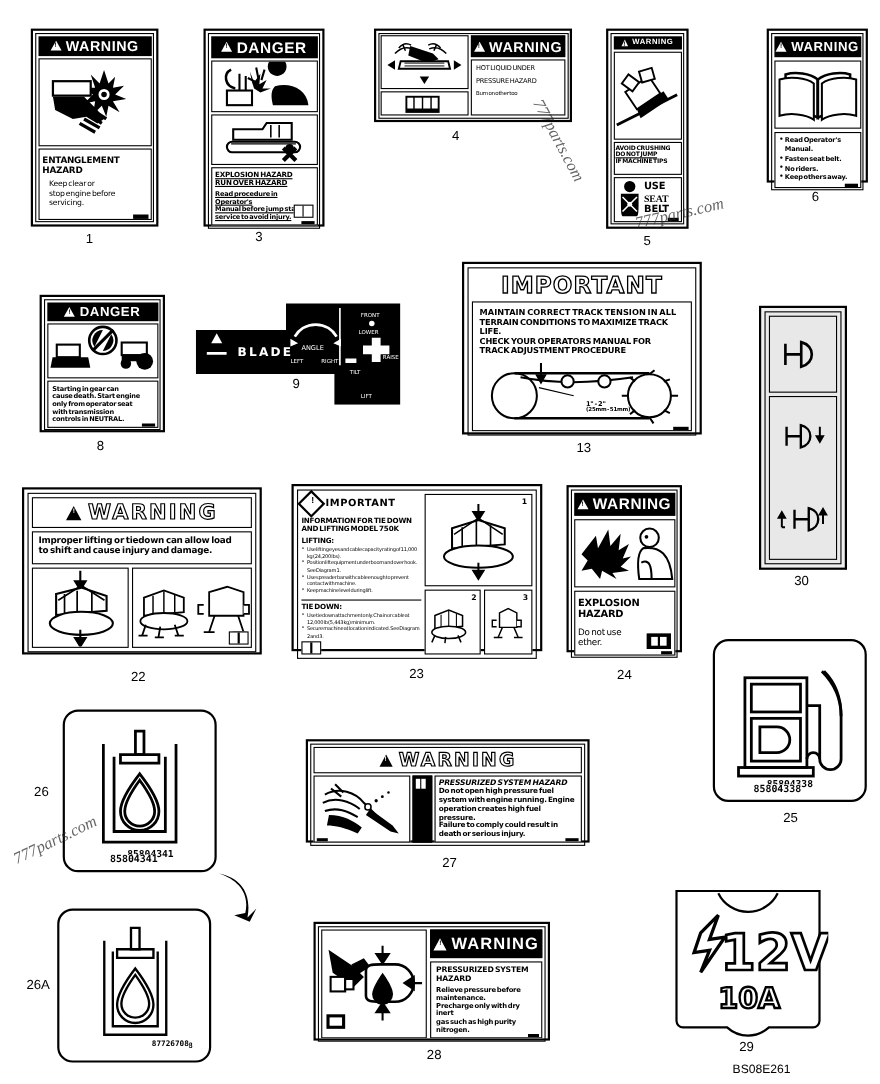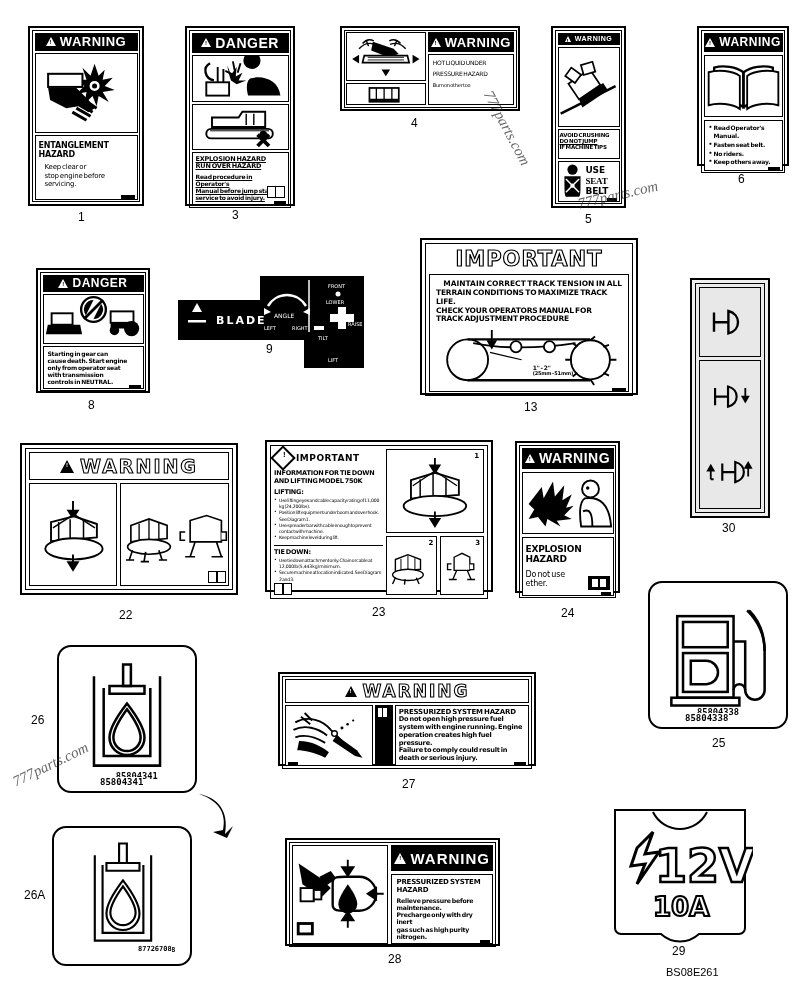--- a/index.html
+++ b/index.html
@@ -317,21 +317,21 @@
   </div>
   <div class="callout" style="left:266px;top:342px;">9</div>
 
   <div class="decal lbl" style="left:420px;top:238px;width:218px;height:157px;padding:3px;">
     <div class="inner" style="padding:3px;">
       <div style="text-align:center;font-family:'DejaVu Sans',sans-serif;font-weight:bold;font-size:21px;letter-spacing:1px;
                   -webkit-text-stroke:0.8px #000;color:#fff;text-shadow:0 0 0 #000;">
         <span style="color:#fff;-webkit-text-stroke:1.2px #000;">IMPORTANT</span>
       </div>
       <div class="pane" style="flex:1;margin-top:3px;padding:5px 6px;">
-        <div class="txt bold" style="font-size:7.5px;letter-spacing:0px;text-align:right;">MAINTAIN CORRECT TRACK TENSION IN ALL</div>
+        <div class="txt bold" style="font-size:7.5px;letter-spacing:0px;">MAINTAIN CORRECT TRACK TENSION IN ALL</div>
         <div class="txt bold" style="font-size:7.5px;">TERRAIN CONDITIONS TO MAXIMIZE TRACK</div>
         <div class="txt bold" style="font-size:7.5px;">LIFE.</div>
         <div class="txt bold" style="font-size:7.5px;">CHECK YOUR OPERATORS MANUAL FOR</div>
         <div class="txt bold" style="font-size:7.5px;">TRACK ADJUSTMENT PROCEDURE</div>
         <div style="position:relative;margin-top:4px;">
           <svg viewBox="0 0 200 62" width="100%" height="58">
             <circle cx="34" cy="34" r="22" fill="#fff" stroke="#000" stroke-width="2"></circle>
             <circle cx="166" cy="34" r="21" fill="#fff" stroke="#000" stroke-width="2"></circle>
             <g stroke="#000" stroke-width="2" fill="none">
               <path d="M166 13 l5 -4 M180 20 l6 -2 M187 34 l7 0 M180 48 l6 3 M166 55 l4 6 M152 48 l-5 4 M146 34 l-7 0 M152 20 l-5 -4"></path>
@@ -377,20 +377,24 @@
     </div>
   </div>
   <div class="callout" style="left:722px;top:521px;">30</div>
 
   <div class="decal lbl" style="left:20px;top:443px;width:218px;height:152px;padding:3px;">
     <div class="inner" style="padding:3px;">
       <div style="border:1.5px solid #000;height:26px;display:flex;align-items:center;justify-content:center;gap:6px;">
         <span class="tri dk" style="border-left-width:7px;border-right-width:7px;border-bottom-width:13px;"></span>
         <span class="txt" style="font-size:19px;font-weight:bold;letter-spacing:2px;color:#fff;-webkit-text-stroke:1.1px #000;">WARNING</span>
       </div>
+      <div class="pane" style="height:30px;margin-top:3px;padding:3px 5px;">
+        <div class="txt bold" style="font-size:8px;">Improper lifting or tiedown can allow load</div>
+        <div class="txt bold" style="font-size:8px;">to shift and cause injury and damage.</div>
+      </div>
       <div style="flex:1;display:flex;gap:3px;margin-top:3px;">
         <div class="pane" style="width:44%;">
           <svg viewBox="0 0 90 74" width="100%" height="100%">
             <path d="M45 2 v14 M40 12 l5 8 l5 -8 Z" stroke="#000" stroke-width="2" fill="#000"></path>
             <path d="M22 24 L46 18 L70 26 L70 40 L22 44 Z" fill="#fff" stroke="#000" stroke-width="2"></path>
             <path d="M30 24 v20 M42 21 v22 M56 22 v20" stroke="#000" stroke-width="1.6"></path>
             <ellipse cx="46" cy="52" rx="30" ry="11" fill="#fff" stroke="#000" stroke-width="2"></ellipse>
             <path d="M45 58 v14 M40 66 l5 8 l5 -8 Z" stroke="#000" stroke-width="2" fill="#000"></path>
             <path d="M24 30 L46 16 L68 30" fill="none" stroke="#000" stroke-width="1.6"></path>
           </svg>
@@ -595,21 +599,21 @@
                 <circle cx="72" cy="12" r="1.2"></circle>
               </g>
           </svg>
           <div class="pn blk" style="width:10px;height:3px;left:2px;right:auto;"></div>
         </div>
         <div style="width:16px;border:1.5px solid #000;background:#000;position:relative;flex:none;">
           <div style="position:absolute;left:2px;top:2px;width:4px;height:9px;background:#fff;"></div>
           <div style="position:absolute;left:7px;top:2px;width:4px;height:9px;background:#fff;"></div>
         </div>
         <div class="pane" style="flex:1;padding:2px 3px;">
-          <div class="txt ctr bold" style="font-size:7px;">PRESSURIZED SYSTEM HAZARD</div>
+          <div class="txt ctr bold" style="font-size:7px;font-style:italic;">PRESSURIZED SYSTEM HAZARD</div>
           <div class="txt bold" style="font-size:6.6px;">Do not open high pressure fuel</div>
           <div class="txt bold" style="font-size:6.6px;">system with engine running.  Engine</div>
           <div class="txt bold" style="font-size:6.6px;">operation creates high fuel pressure.</div>
           <div class="txt bold" style="font-size:6.6px;">Failure to comply could result in</div>
           <div class="txt bold" style="font-size:6.6px;">death or serious injury.</div>
           <div class="pn blk" style="width:12px;height:3px;"></div>
         </div>
       </div>
     </div>
   </div>

